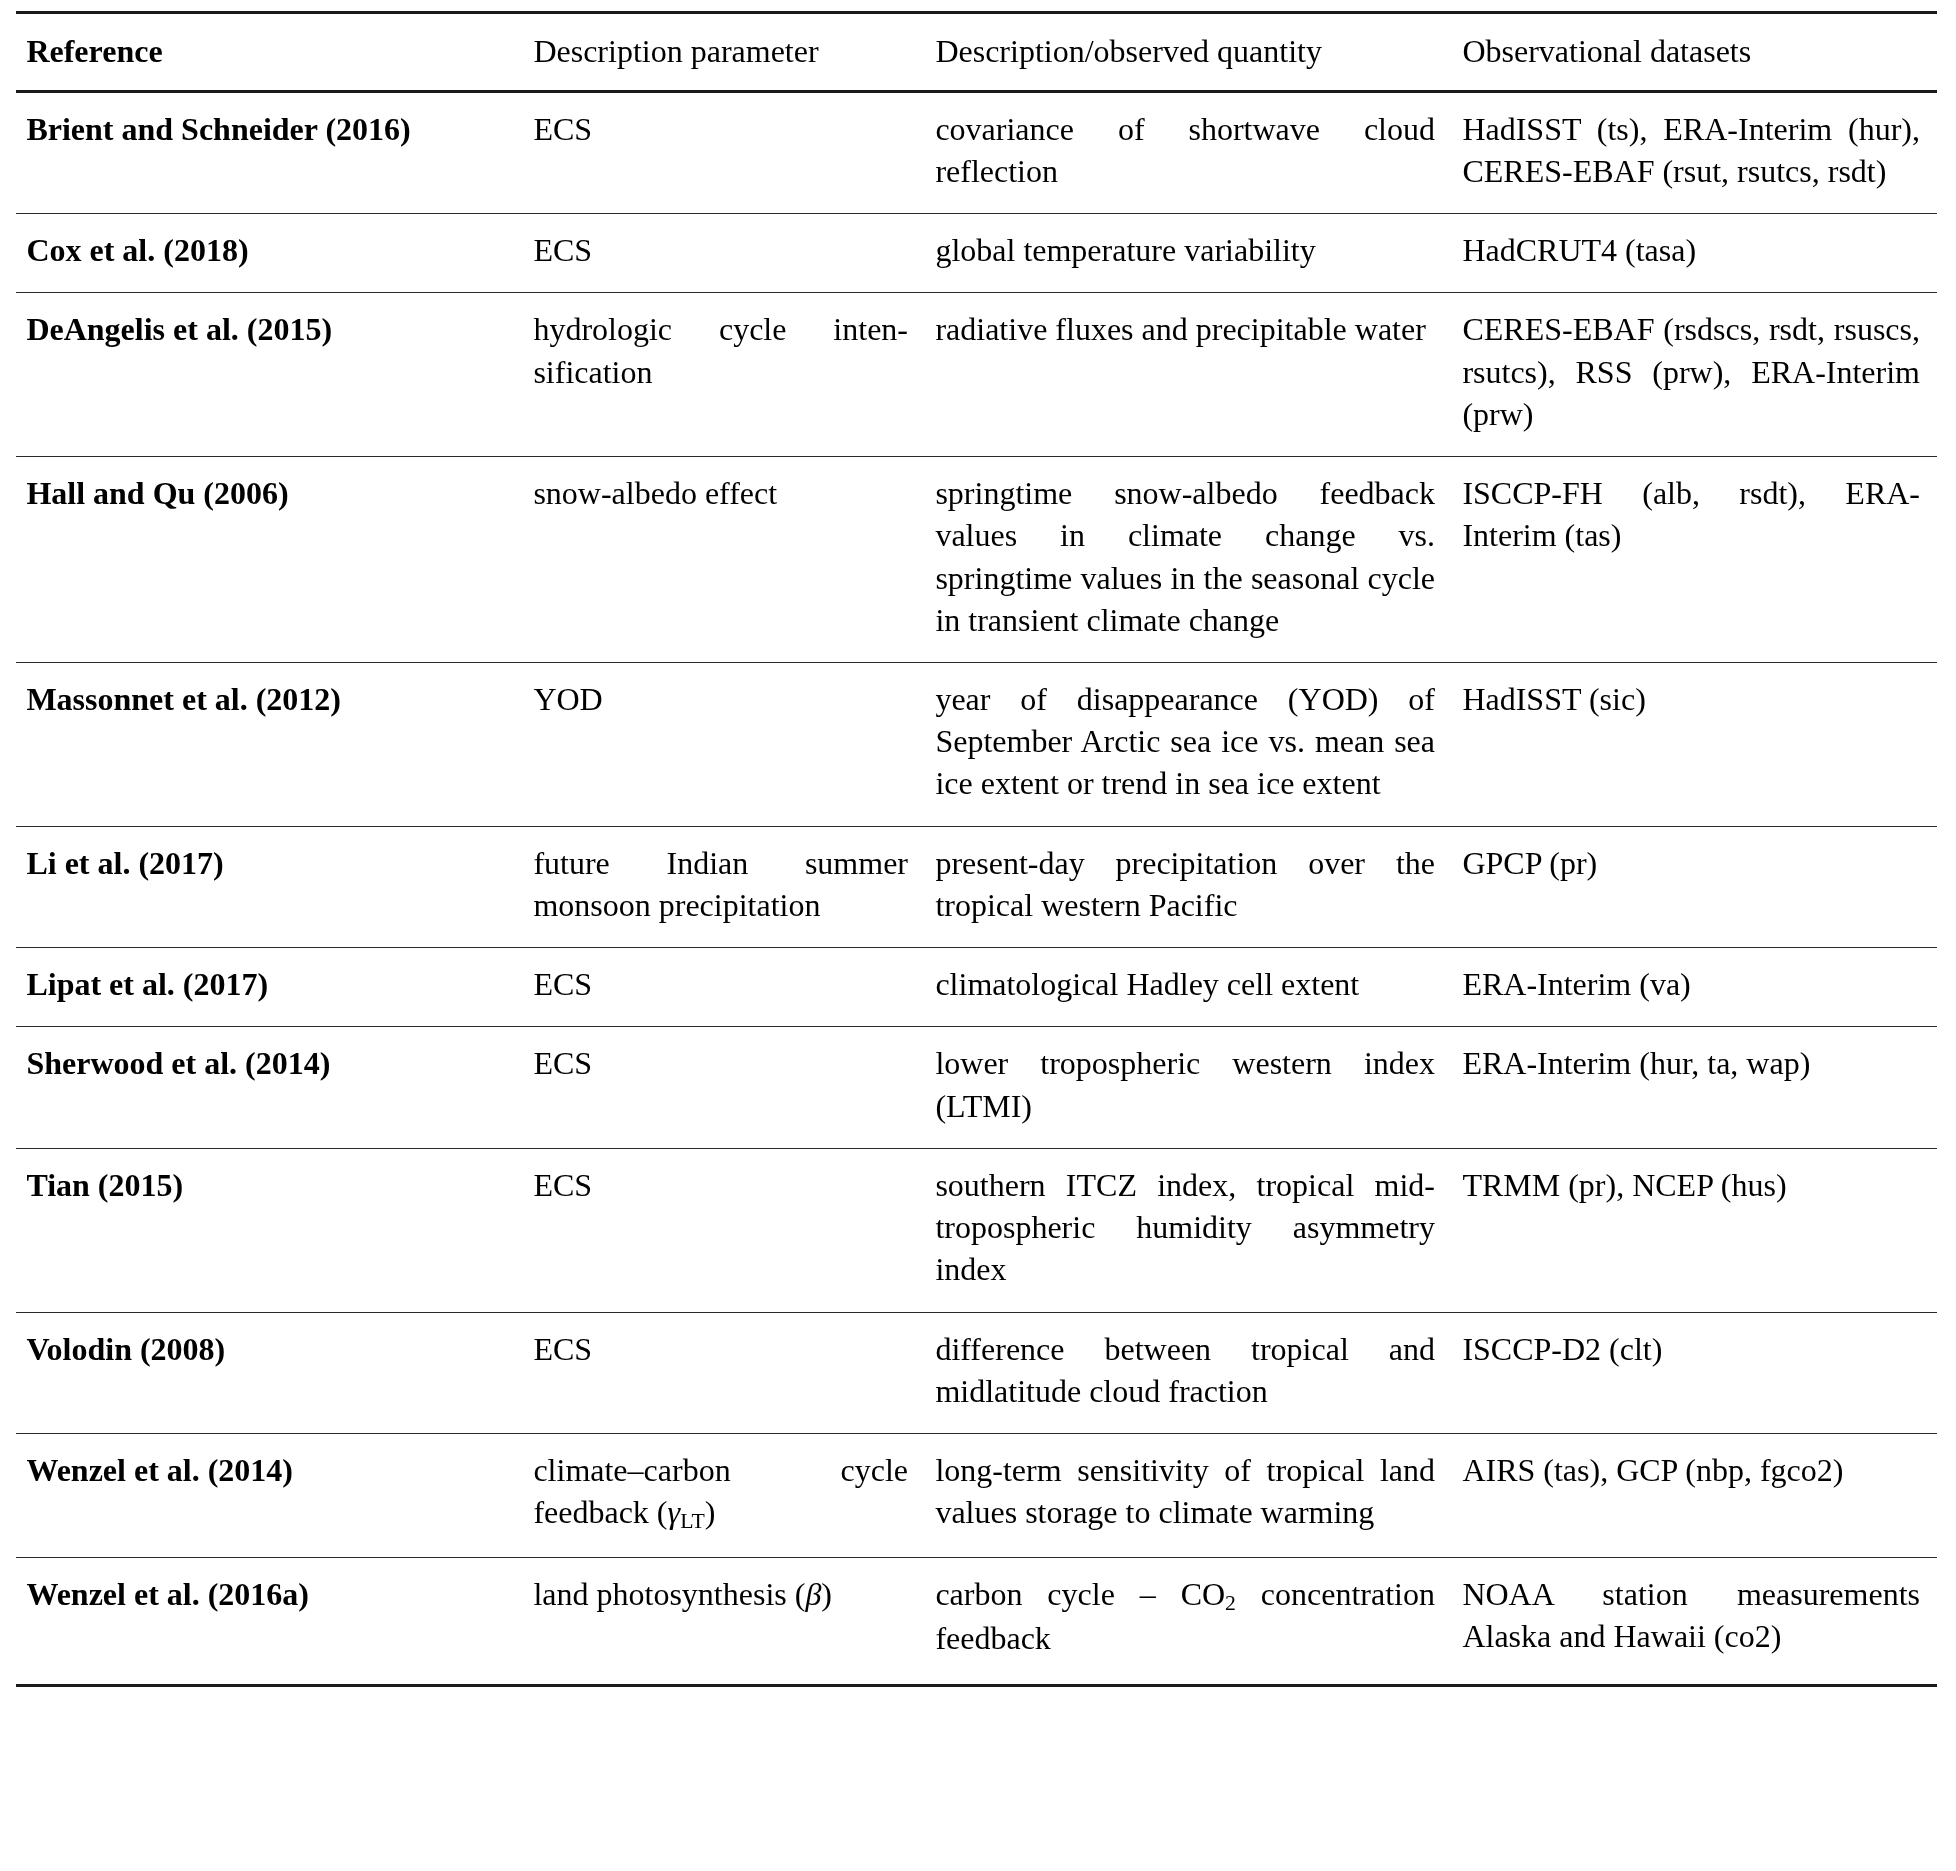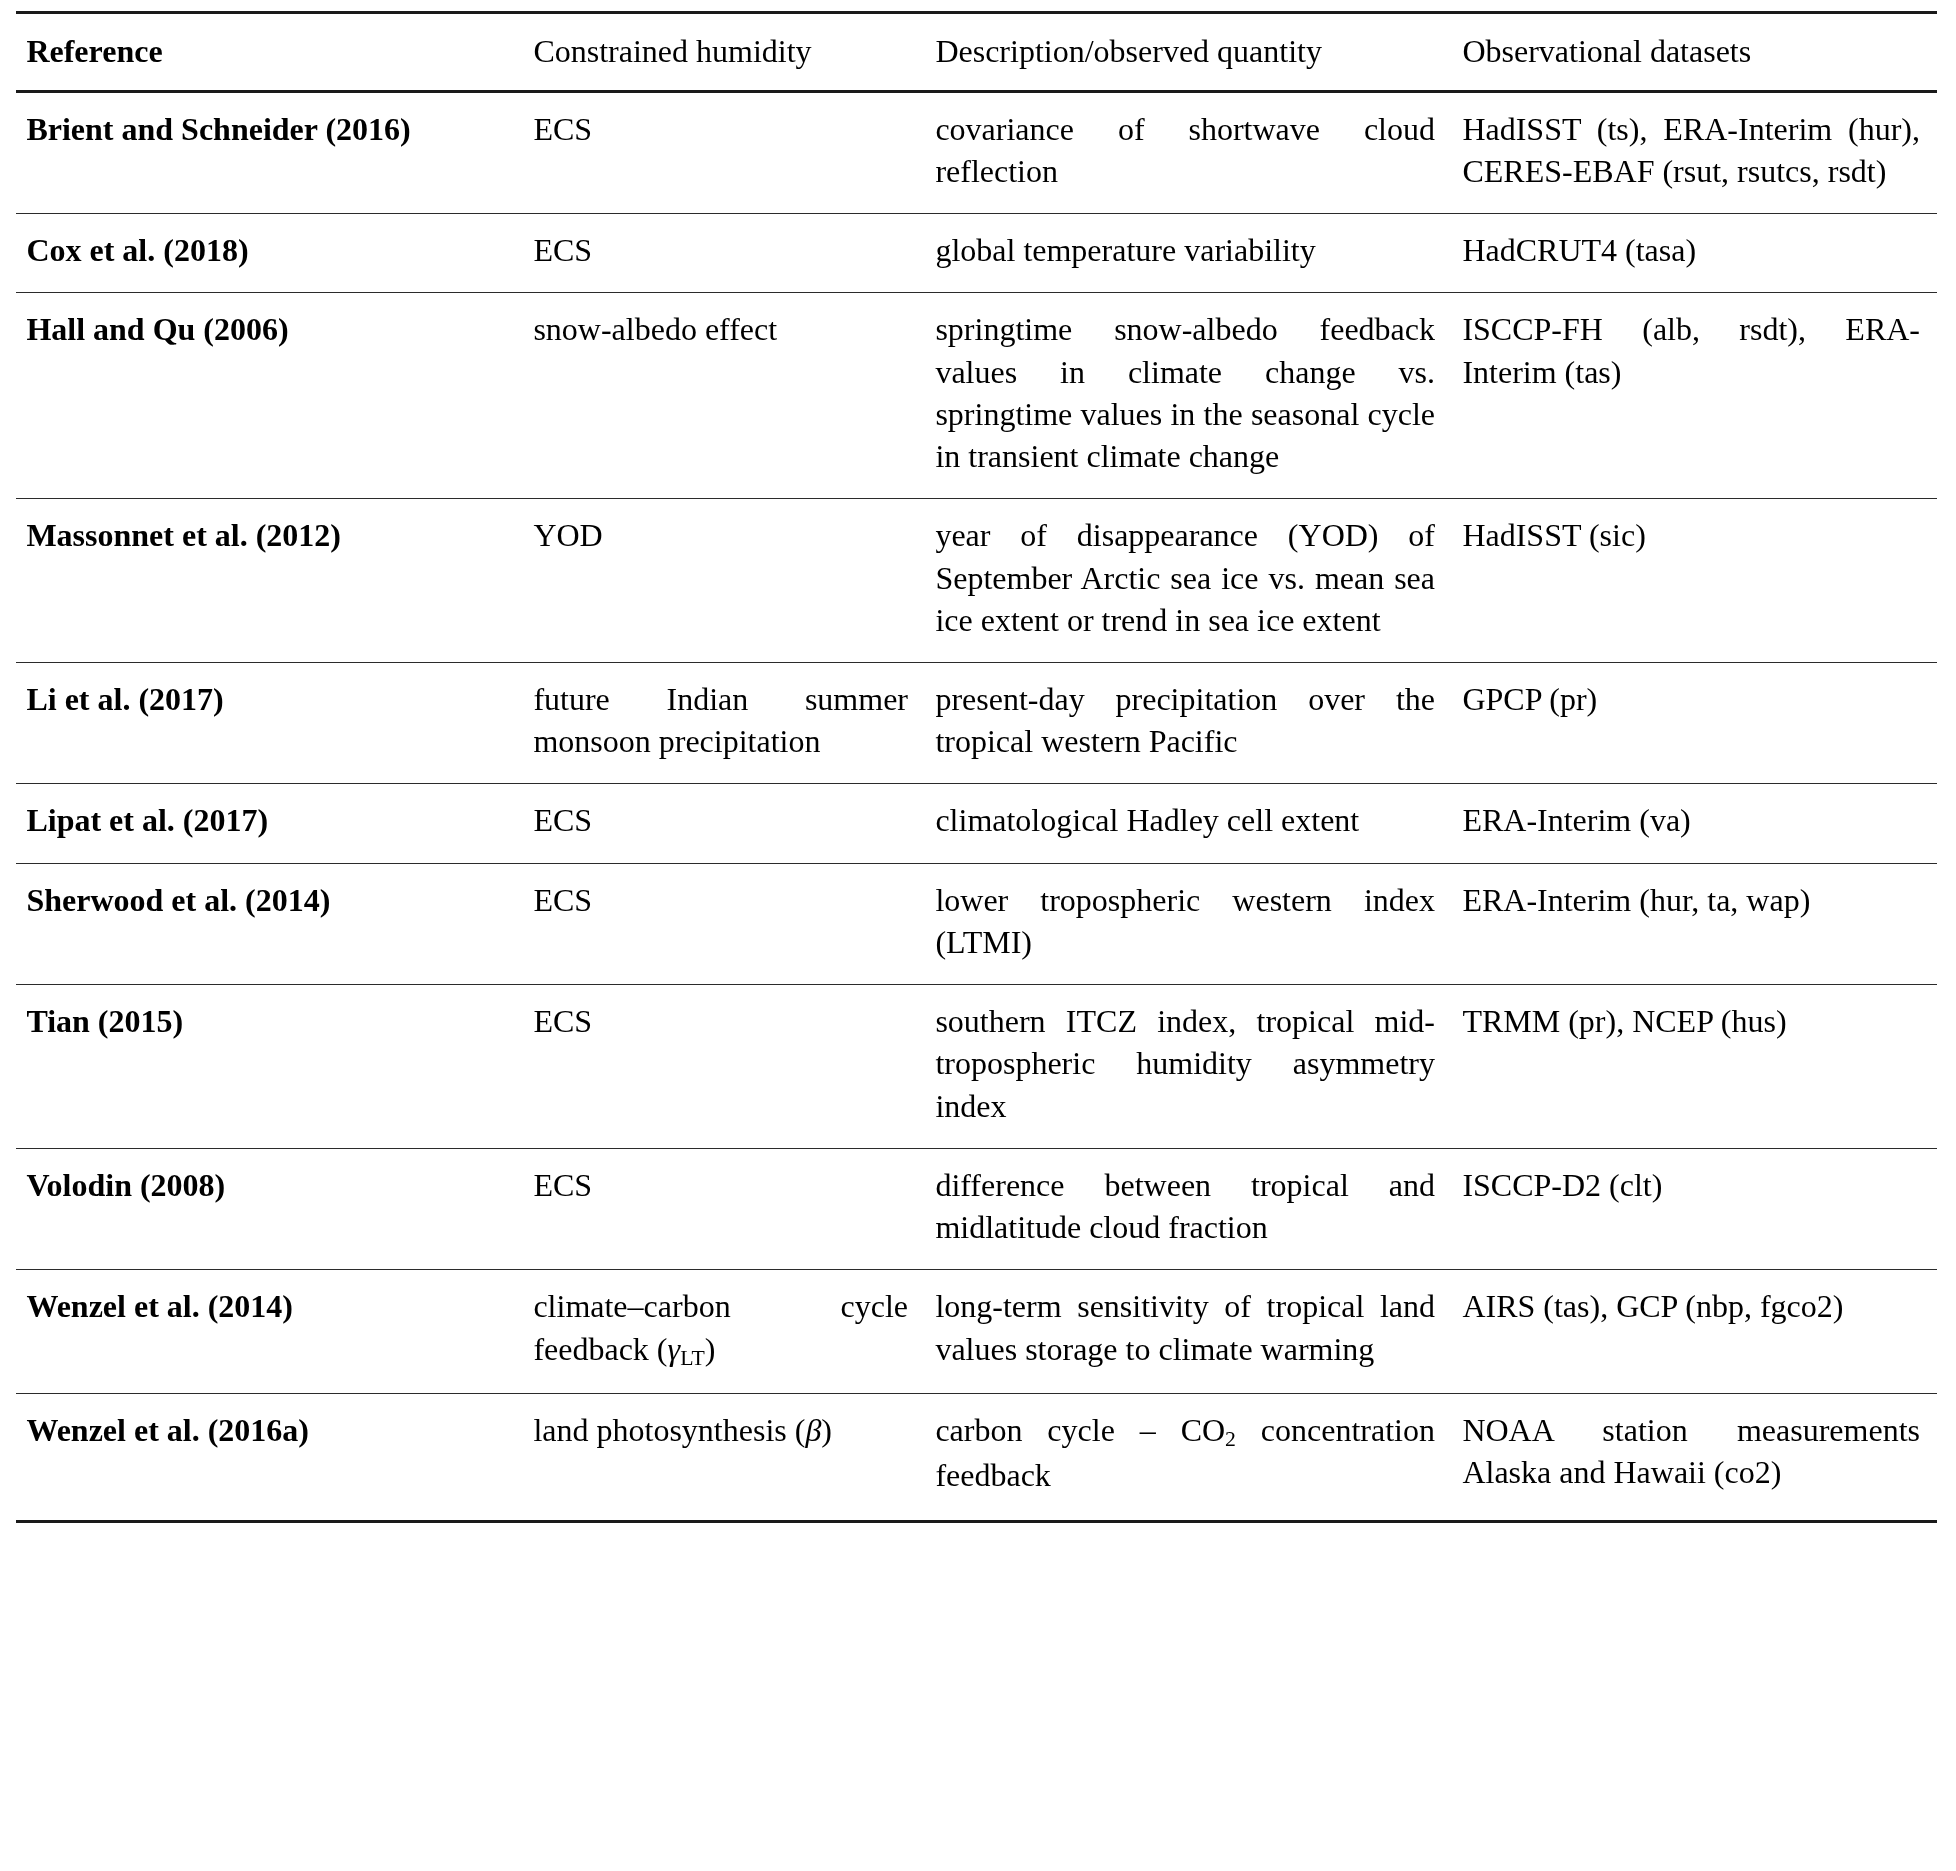--- a/index.html
+++ b/index.html
@@ -104,21 +104,21 @@
     <colgroup>
       <col class="c-ref">
         <col class="c-param">
         <col class="c-desc">
         <col class="c-data">
     </colgroup>
 
     <thead>
       <tr>
         <th class="col-ref">Reference</th>
-        <th>Constrained humidity</th>
+        <th>Description parameter</th>
         <th>Description/observed quantity</th>
         <th>Observational datasets</th>
       </tr>
     </thead>
 
     <tbody>
 
       <tr>
         <td class="col-ref nowrapcell">Brient and Schneider (2016)</td>
         <td class="nowrapcell">ECS</td>
@@ -126,20 +126,26 @@
         <td class="just">HadISST (ts), ERA-Interim (hur), CERES-EBAF (rsut, rsutcs, rsdt)</td>
       </tr>
 
       <tr>
         <td class="col-ref nowrapcell">Cox et al. (2018)</td>
         <td class="nowrapcell">ECS</td>
         <td class="just">global temperature variability</td>
         <td class="just">HadCRUT4 (tasa)</td>
       </tr>
 
+      <tr>
+        <td class="col-ref nowrapcell">DeAngelis et al. (2015)</td>
+        <td class="just">hydrologic cycle inten­sification</td>
+        <td class="just">radiative fluxes and precipitable water</td>
+        <td class="just">CERES-EBAF (rsdscs, rsdt, rsuscs, rsutcs), RSS (prw), ERA-Interim (prw)</td>
+      </tr>
 
       <tr>
         <td class="col-ref nowrapcell">Hall and Qu (2006)</td>
         <td class="nowrapcell">snow-albedo effect</td>
         <td class="just">springtime snow-albedo feed­back values in climate change vs. springtime values in the sea­sonal cycle in transient climate change</td>
         <td class="just">ISCCP-FH (alb, rsdt), ERA-Interim (tas)</td>
       </tr>
 
       <tr>
         <td class="col-ref nowrapcell">Massonnet et al. (2012)</td>

